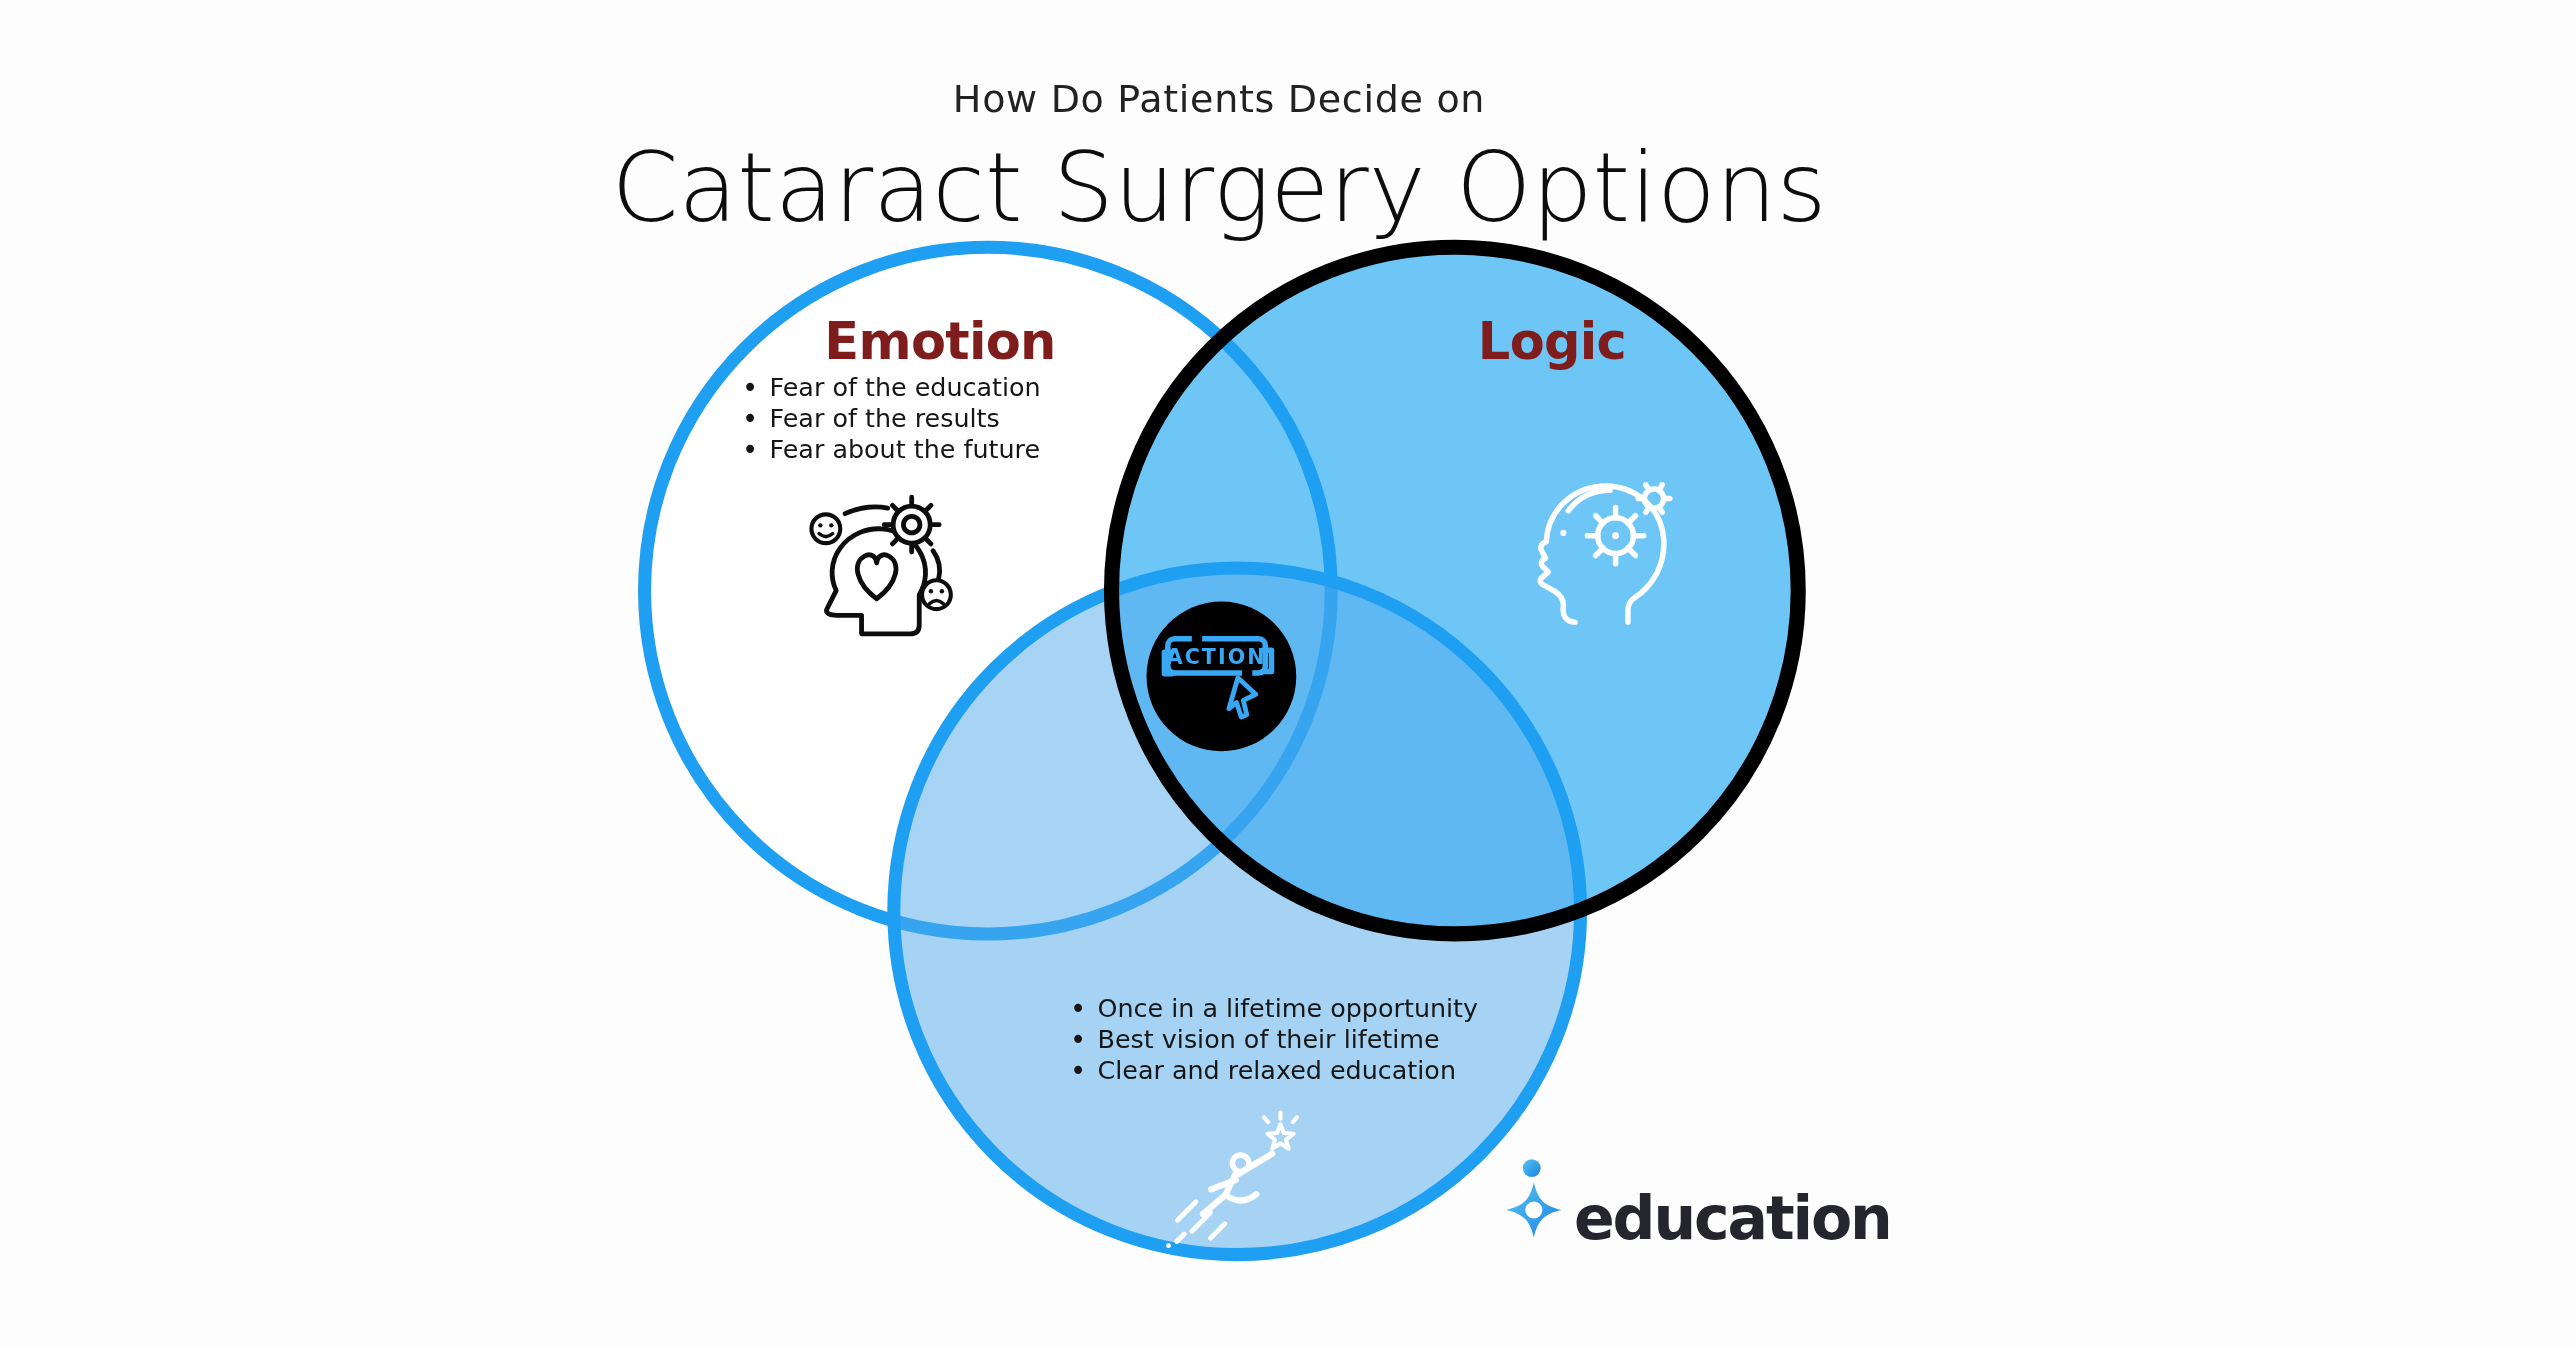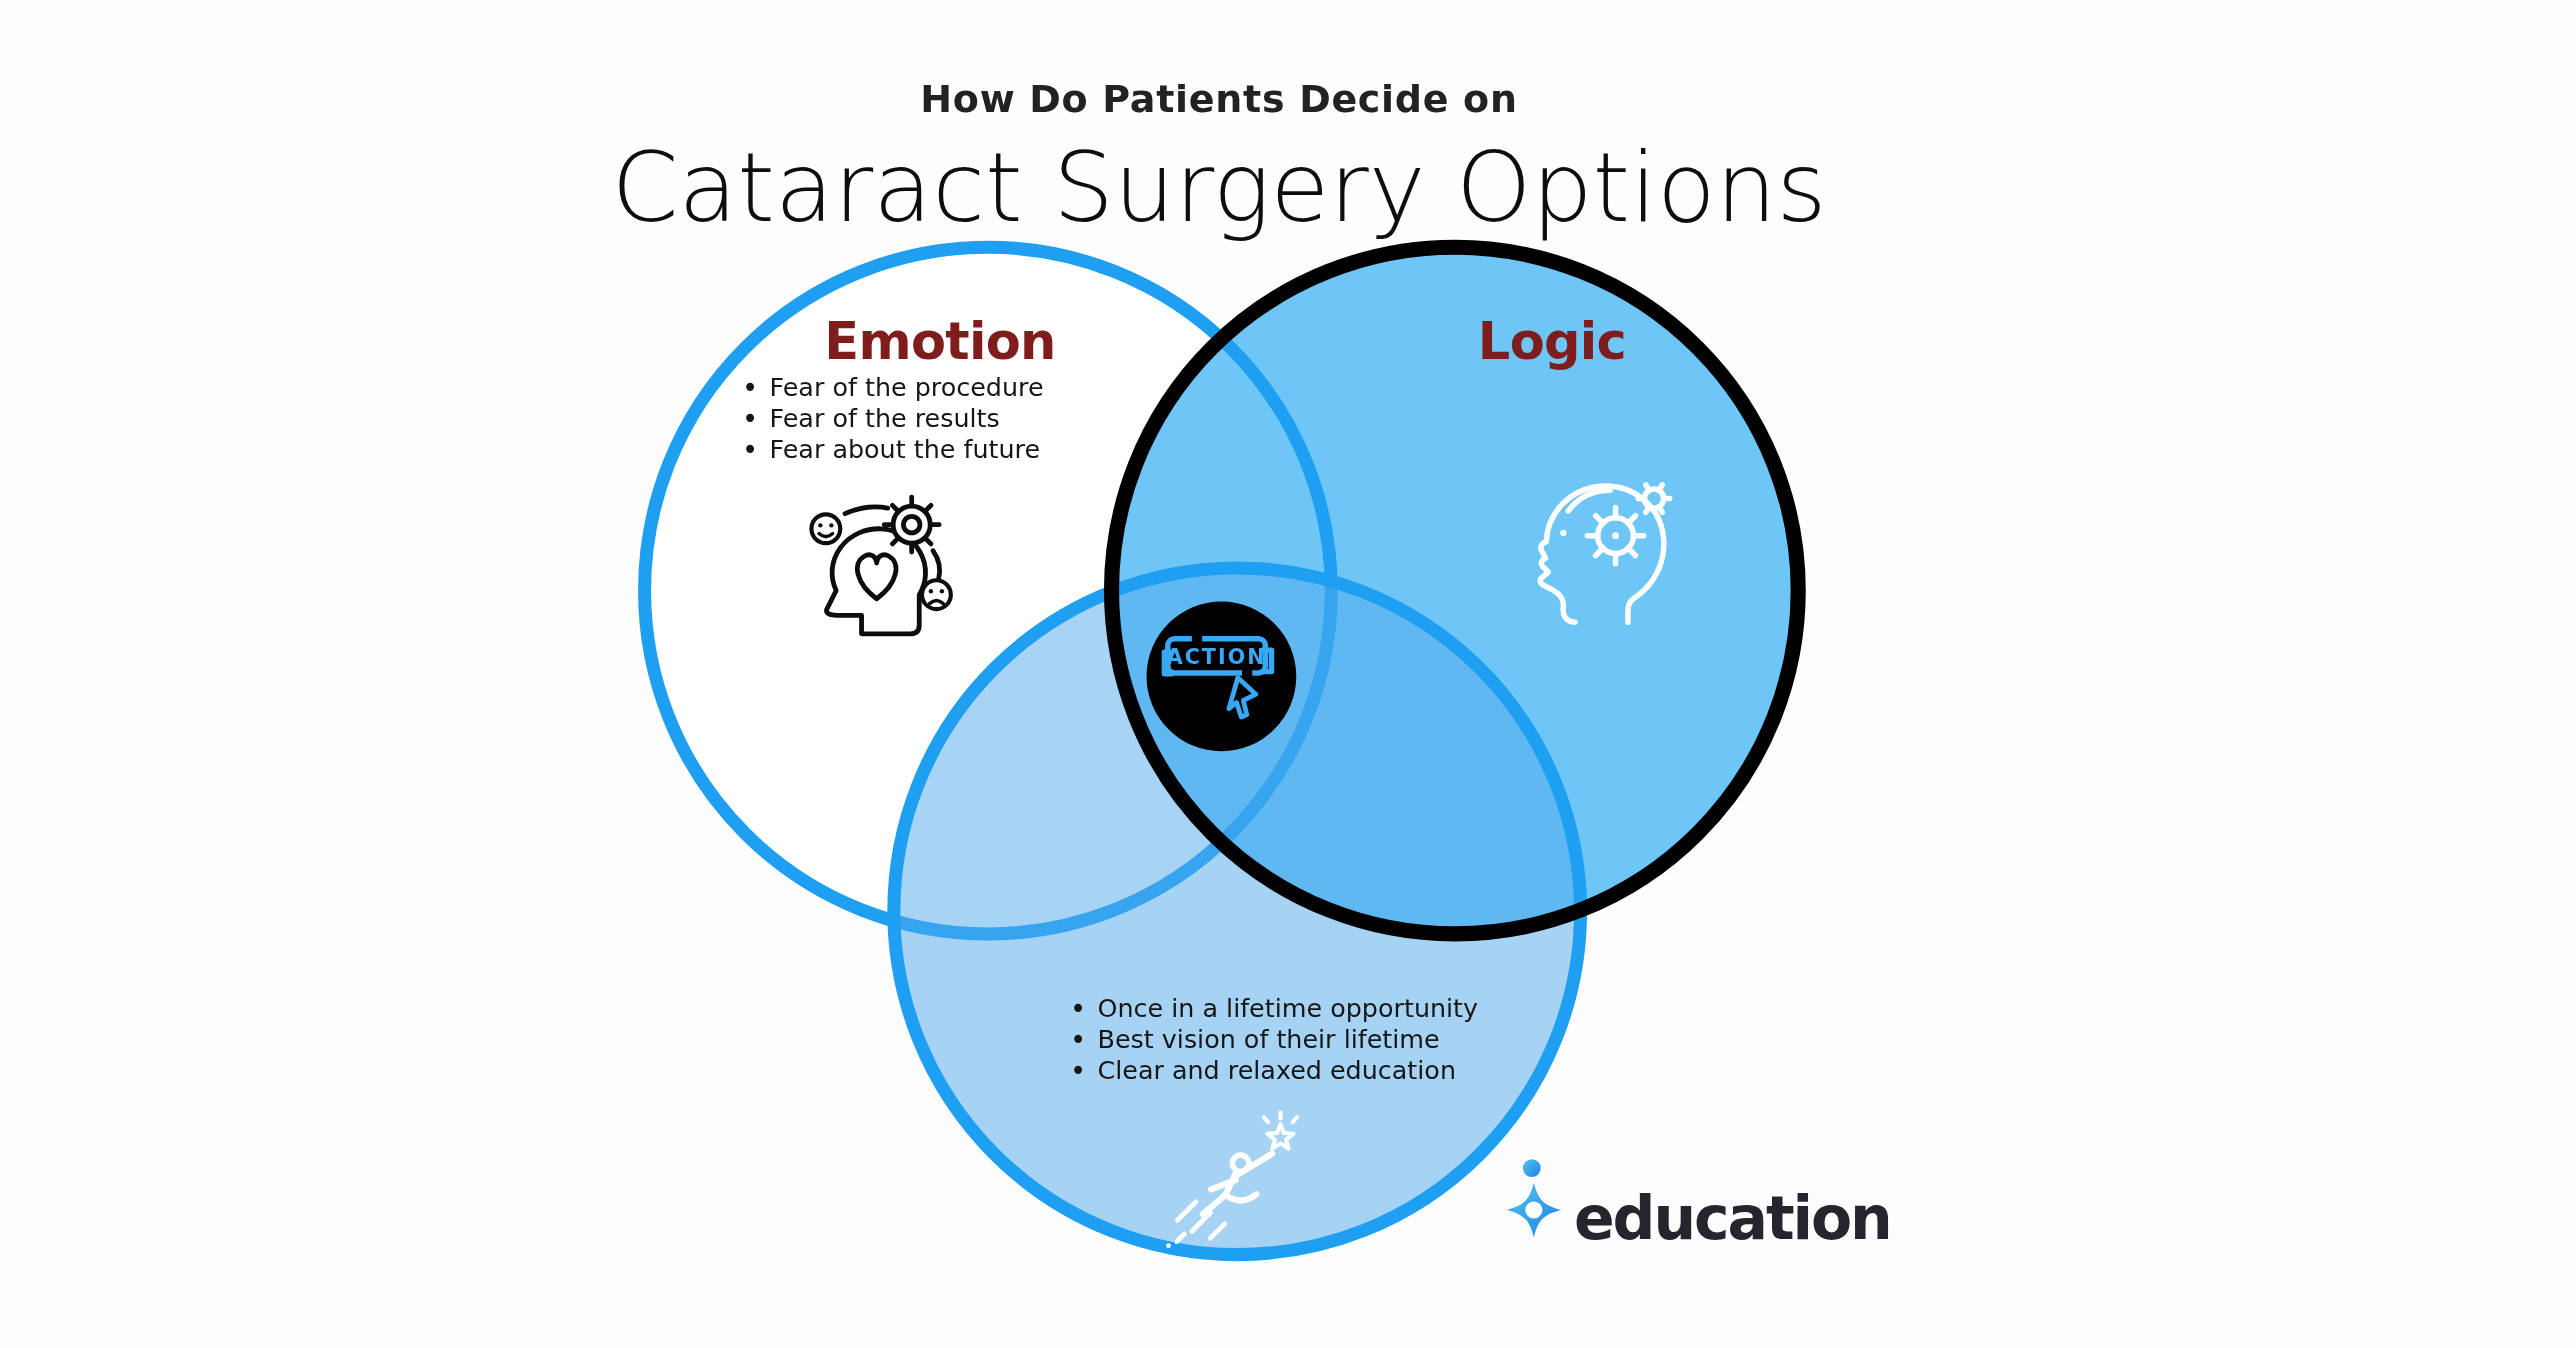--- a/index.html
+++ b/index.html
@@ -12,21 +12,21 @@
     font-family: "DejaVu Sans", "Liberation Sans", sans-serif;
     color: #111;
   }
   #venn-svg { position: absolute; left: 0; top: 0; width: 2576px; height: 1348px; }
 
   .abs { position: absolute; }
 
   .subtitle {
     left: 1219px; top: 77px;
     transform: translateX(-50%);
-    font-size: 38px; font-weight: 700; letter-spacing: 0.7px;
+    font-size: 38px; font-weight: 400; letter-spacing: 0.7px;
     color: #222; white-space: nowrap;
   }
   .main-title {
     left: 1219px; top: 132px;
     transform: translateX(-50%);
     font-size: 96px; font-weight: 300; letter-spacing: 0px;
     color: #0d0d0d; white-space: nowrap;
   }
 
   .venn-heading {
@@ -172,21 +172,21 @@
       <path d="M2233 1722 C2239 1747 2248 1756 2273 1762 C2248 1768 2239 1777 2233 1802 C2227 1777 2218 1768 2193 1762 C2218 1756 2227 1747 2233 1722 Z" fill="url(#navGrad)"></path>
       <circle cx="2233" cy="1762" r="12.5" fill="#ffffff"></circle>
     </g>
   </svg>
 
   <div class="abs subtitle">How Do Patients Decide on</div>
   <div class="abs main-title">Cataract Surgery Options</div>
 
   <div class="abs venn-heading h-emotion">Emotion</div>
   <ul class="abs venn-list l-emotion">
-    <li>Fear of the procedure</li>
+    <li>Fear of the education</li>
     <li>Fear of the results</li>
     <li>Fear about the future</li>
   </ul>
 
   <div class="abs venn-heading h-logic">Logic</div>
 
   <ul class="abs venn-list l-motivation">
     <li>Once in a lifetime opportunity</li>
     <li>Best vision of their lifetime</li>
     <li>Clear and relaxed education</li>

